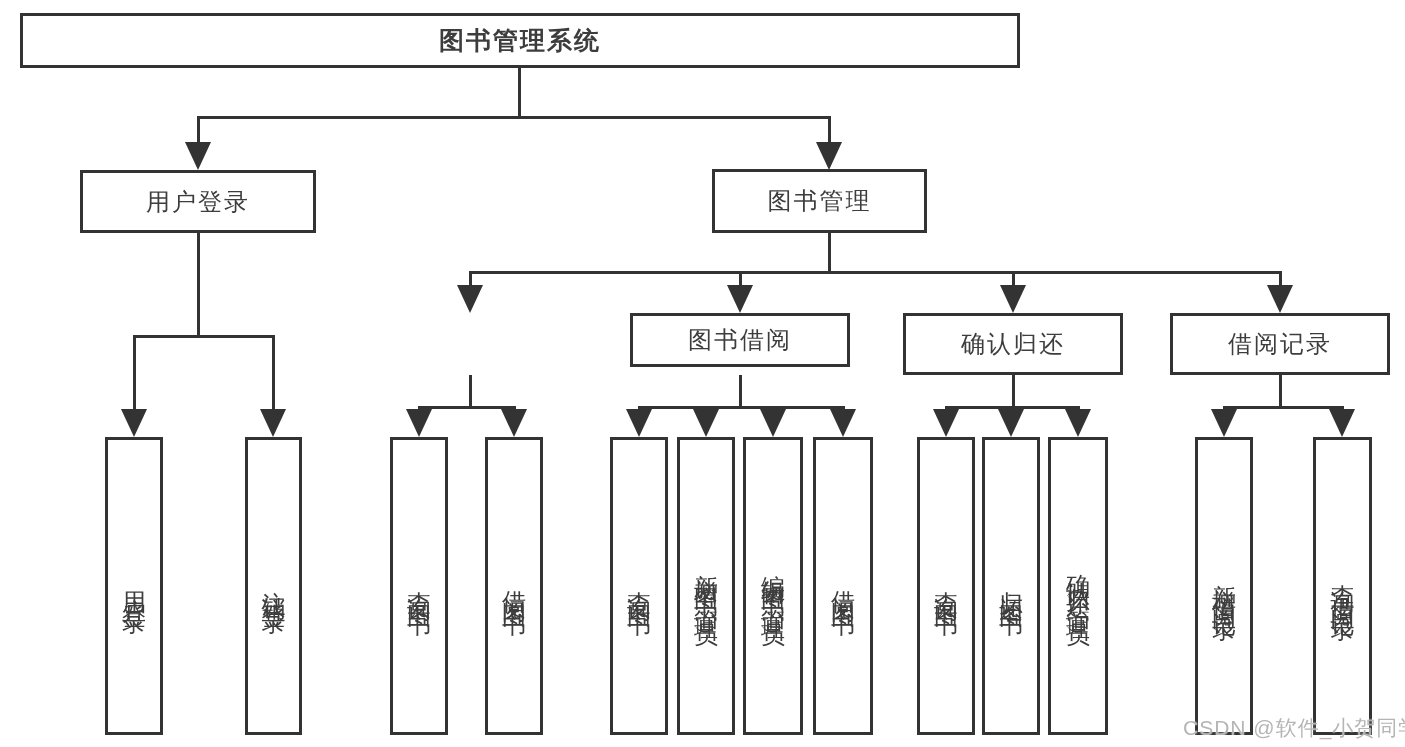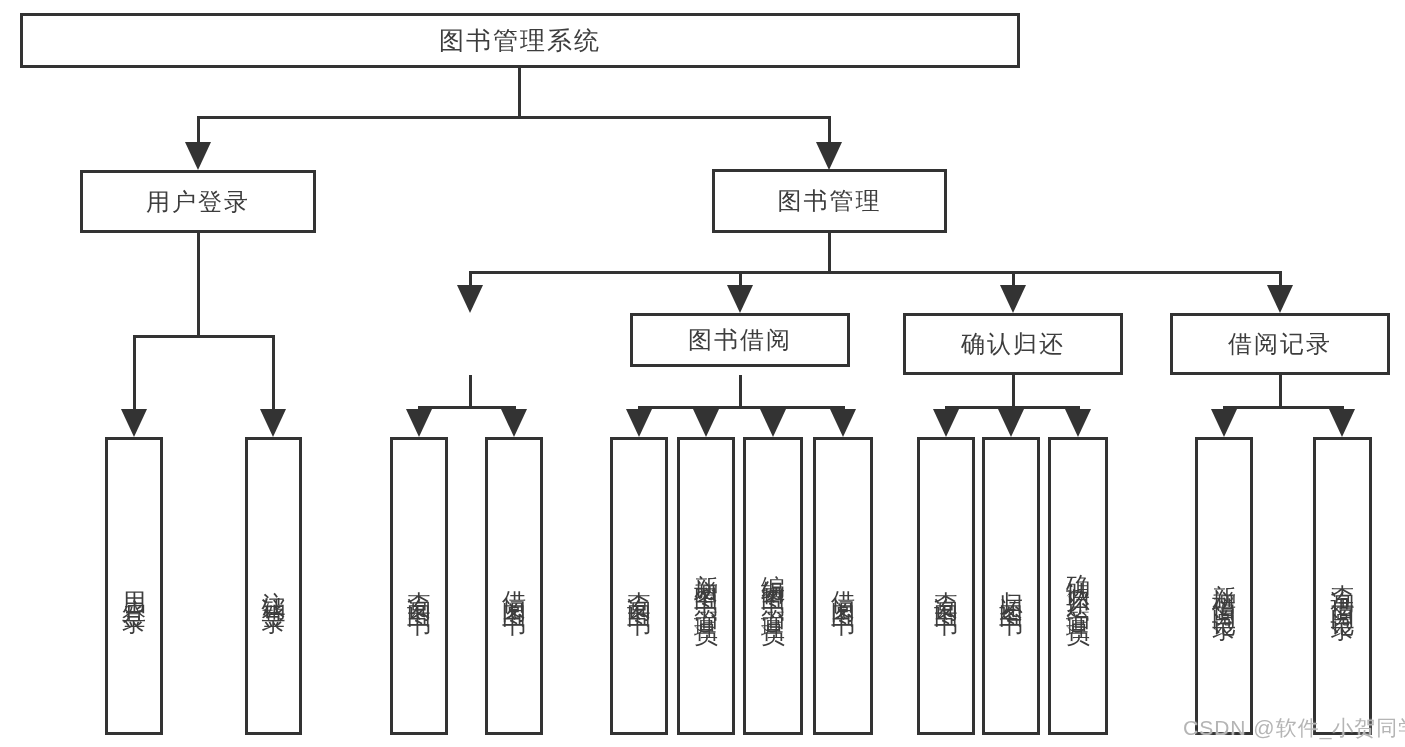--- a/index.html
+++ b/index.html
@@ -111,29 +111,29 @@
   <div class="vl" style="left:1077px; top:406px; height:6px;"></div>
   <div class="arrow" style="left:1065px; top:409px;"></div>
 
   <div class="vl" style="left:1279px; top:375px; height:33px;"></div>
   <div class="hl" style="left:1223px; top:406px; width:121px;"></div>
   <div class="vl" style="left:1223px; top:406px; height:6px;"></div>
   <div class="arrow" style="left:1211px; top:409px;"></div>
   <div class="vl" style="left:1341px; top:406px; height:6px;"></div>
   <div class="arrow" style="left:1329px; top:409px;"></div>
 
-  <div class="box root" style="left:20px; top:13px; width:1000px; height:55px;">
+  <div class="box root" style="left:20px; top:13px; width:1000px; height:55px;font-weight:bold;">
     <span>图书管理系统</span>
   </div>
 
   <div class="box" style="left:80px; top:170px; width:236px; height:63px;">
     <span>用户登录</span>
   </div>
 
-  <div class="box" style="left:712px; top:169px; width:235px; height:64px;">
+  <div class="box" style="left:712px; top:169px; width:215px; height:64px;">
     <span>图书管理</span>
   </div>
 
 
   <div class="box" style="left:630px; top:313px; width:220px; height:54px;">
     <span>图书借阅</span>
   </div>
 
   <div class="box" style="left:903px; top:313px; width:220px; height:62px;">
     <span>确认归还</span>

